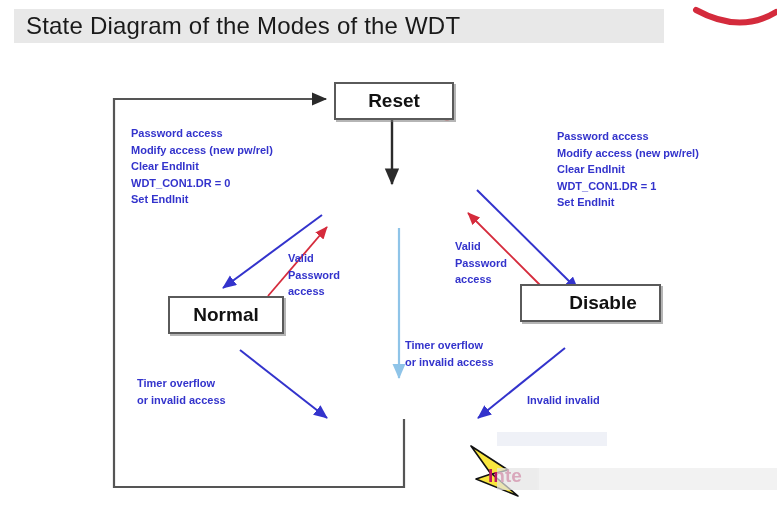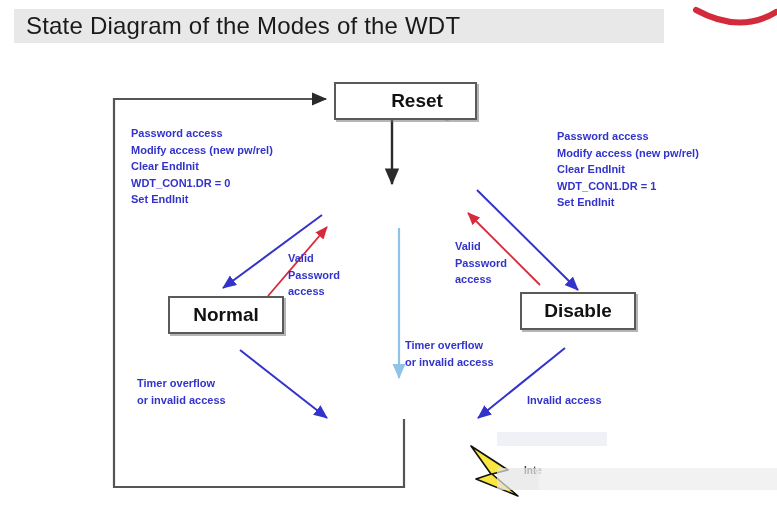--- a/index.html
+++ b/index.html
@@ -29,24 +29,24 @@
   
   .node{
     position:absolute;
     background:#ffffff;
     border:2px solid #5a5a5a;
     box-shadow:2px 2px 0 rgba(120,120,120,.55);
     display:flex;align-items:center;justify-content:center;
     font-size:19px;font-weight:bold;color:#111;
     white-space:nowrap;
   }
-  #node-reset   {left:334px;top:82px; width:116px;height:34px;padding-left:23px;}
+  #node-reset   {left:334px;top:82px; width:116px;height:34px;}
   #node-timeout {left:340px;top:190px;width:112px;height:34px;}
   #node-normal  {left:168px;top:296px;width:112px;height:34px;}
-  #node-disable {left:520px;top:292px;width:112px;height:34px;}
+  #node-disable {left:520px;top:284px;width:112px;height:34px;padding-left:25px;}
   #node-smu     {left:338px;top:385px;width:132px;height:34px;}
 
   
   .ann{
     position:absolute;
     color:#3333cc;
     font-size:11px;
     font-weight:bold;
     line-height:16.5px;
     white-space:pre-line;
@@ -54,22 +54,22 @@
   #ann-left       {left:131px;top:125px;width:160px;}
   #ann-right      {left:557px;top:128px;width:205px;}
   #ann-valid-left {left:288px;top:250px;width:80px;}
   #ann-valid-right{left:455px;top:238px;width:80px;}
   #ann-timer-mid  {left:405px;top:337px;width:150px;}
   #ann-timer-left {left:137px;top:375px;width:160px;}
   #ann-invalid-r  {left:527px;top:392px;width:120px;}
 
   
   #int-label{
-    position:absolute;left:524px;top:465px;
-    font-size:10px;font-weight:bold;color:#404040;
+    position:absolute;left:488px;top:465px;
+    font-size:19px;font-weight:bold;color:#be185d;
     white-space:nowrap;
   }
 
   
   .wm-block{position:absolute;background:#eceef6;}
   #wm1{left:497px;top:432px;width:110px;height:14px;opacity:.85;}
   #wm2{left:537px;top:468px;width:240px;height:22px;background:#ededed;opacity:.75;}
   #wm3{left:497px;top:468px;width:42px;height:22px;background:#e4e4e4;opacity:.7;}
   #watermark{
     position:absolute;left:608px;top:481px;
@@ -145,21 +145,21 @@
   <div class="ann" id="ann-valid-left">Valid
 Password
 access</div>
   <div class="ann" id="ann-valid-right">Valid
 Password
 access</div>
   <div class="ann" id="ann-timer-mid">Timer overflow
 or invalid access</div>
   <div class="ann" id="ann-timer-left">Timer overflow
 or invalid access</div>
-  <div class="ann" id="ann-invalid-r">Invalid access</div>
+  <div class="ann" id="ann-invalid-r">Invalid invalid</div>
 
   <div id="int-label">Inte</div>
 
   <div class="wm-block" id="wm1"></div>
   <div class="wm-block" id="wm3"></div>
   <div class="wm-block" id="wm2"></div>
   <div id="watermark">CSDN @1号攻城狮</div>
 
 </div>
 

